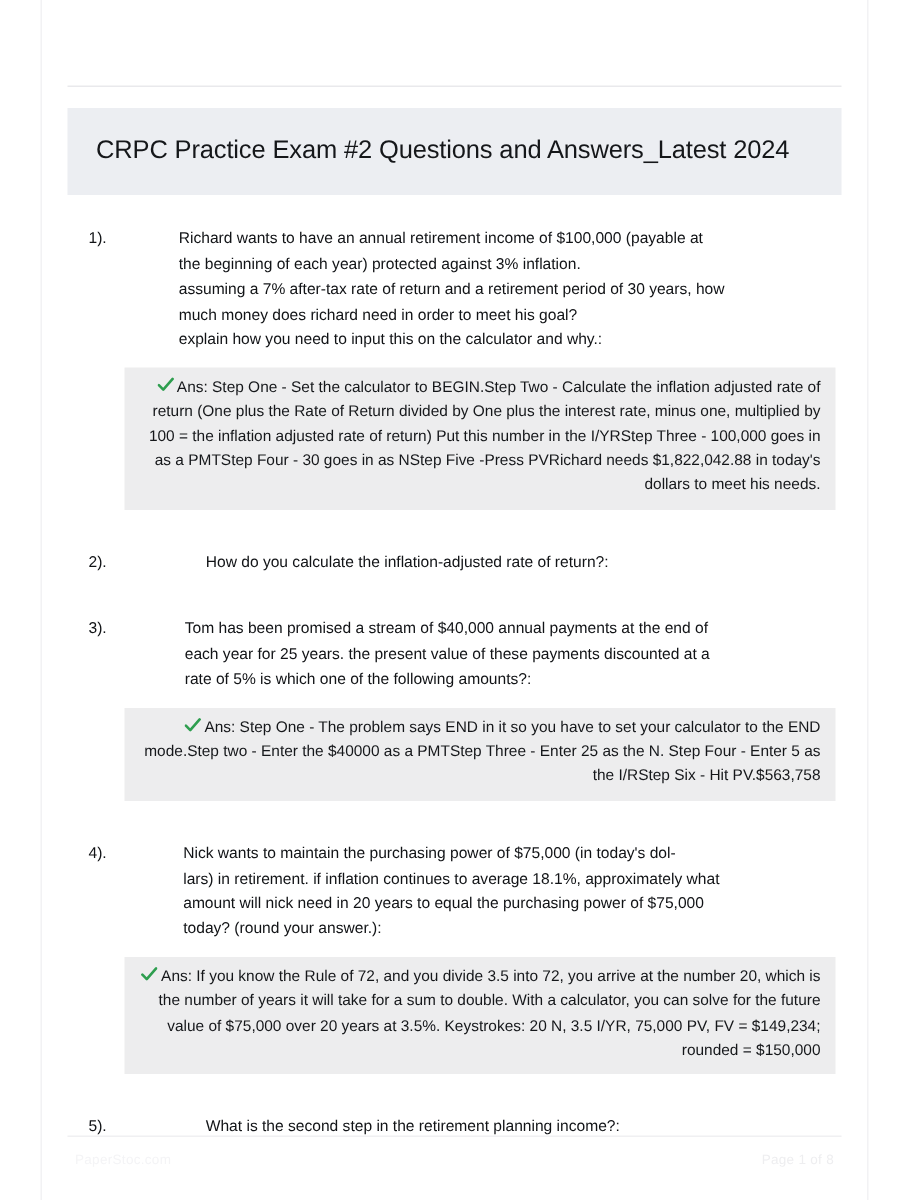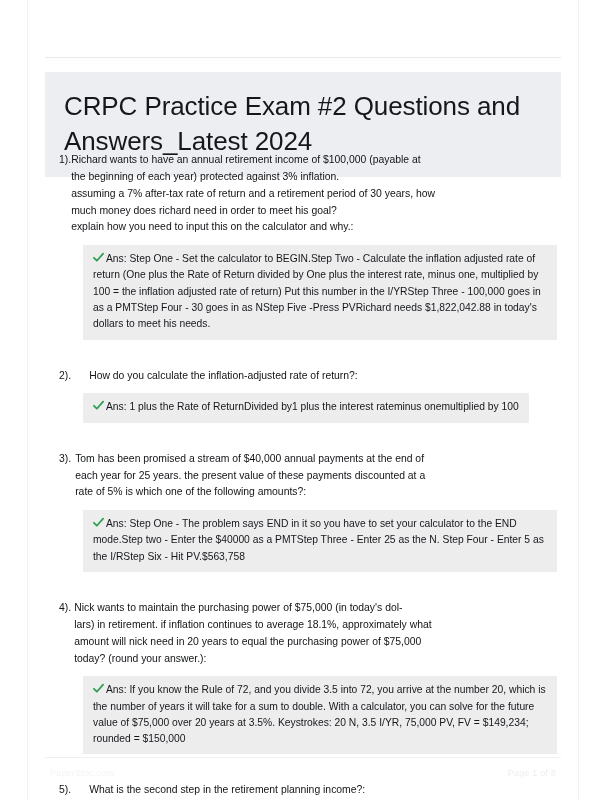--- a/index.html
+++ b/index.html
@@ -43,21 +43,21 @@
     position: absolute;
     left: 17px;
     top: 72px;
     width: 516px;
     background: #eceef2;
     padding: 17px 19px 18px 19px;
     box-sizing: border-box;
   }
   .title-band h1 {
     margin: 0;
-    font-size: 26px;
+    font-size: 17px;
     line-height: 1.35;
     font-weight: 400;
     color: #15171a;
     letter-spacing: -0.1px;
   }
 
   .content {
     position: absolute;
     left: 17px;
     top: 152px;
@@ -78,30 +78,32 @@
     color: #111316;
     padding: 0 6px 0 0;
   }
   .q-num {
     flex: 0 0 auto;
     white-space: pre;
   }
   .q-text {
     flex: 1 1 auto;
     white-space: pre-line;
+    margin-left: 48px;
   }
 
   .answer {
     margin: 9px 0 0 24px;
     background: #ededee;
     padding: 6px 10px 7px 10px;
     font-size: 10.3px;
     line-height: 1.58;
     color: #15171a;
     box-sizing: border-box;
+    text-align: right;
   }
   .answer.narrow {
     display: inline-block;
   }
   .check {
     display: inline-block;
     width: 11px;
     height: 11px;
     vertical-align: -1px;
     margin-right: 2px;
@@ -166,27 +168,20 @@
         </div>
       </div>
 
       <div class="gap-md"></div>
 
       <div class="qa-block">
         <div class="question">
           <span class="q-num">2).</span>
           <span class="q-text" style="padding-left:18px">How do you calculate the inflation-adjusted rate of return?:</span>
         </div>
-        <div class="answer narrow">
-          <span class="check">
-            <svg viewBox="0 0 12 12" width="11" height="11" aria-hidden="true">
-              <path d="M1 6.3 L4.2 9.5 L11 1.8" fill="none" stroke="#2e9e4f" stroke-width="1.9" stroke-linecap="round" stroke-linejoin="round"></path>
-            </svg>
-          </span><span>Ans: 1 plus the Rate of ReturnDivided by1 plus the interest rateminus onemultiplied by 100</span>
-        </div>
       </div>
 
       <div class="gap-md"></div>
 
       <div class="qa-block">
         <div class="question">
           <span class="q-num">3).</span>
           <span class="q-text" style="padding-left:4px">Tom has been promised a stream of $40,000 annual payments at the end of
 each year for 25 years. the present value of these payments discounted at a
 rate of 5% is which one of the following amounts?:</span>

